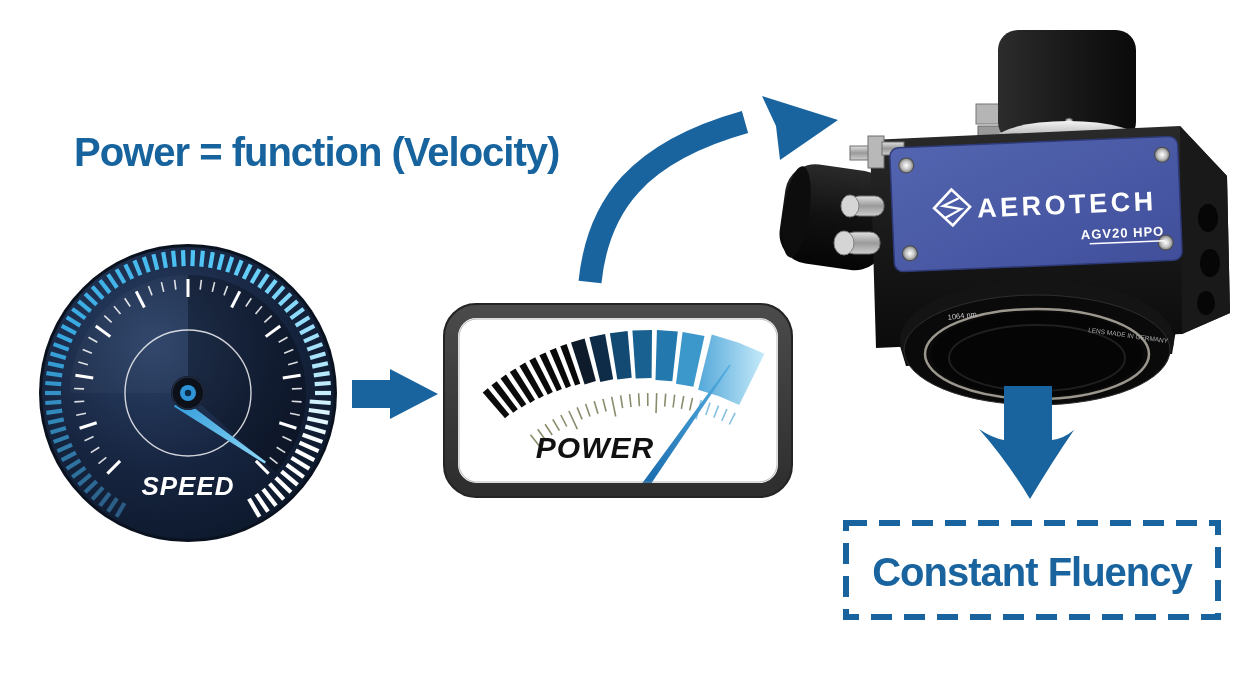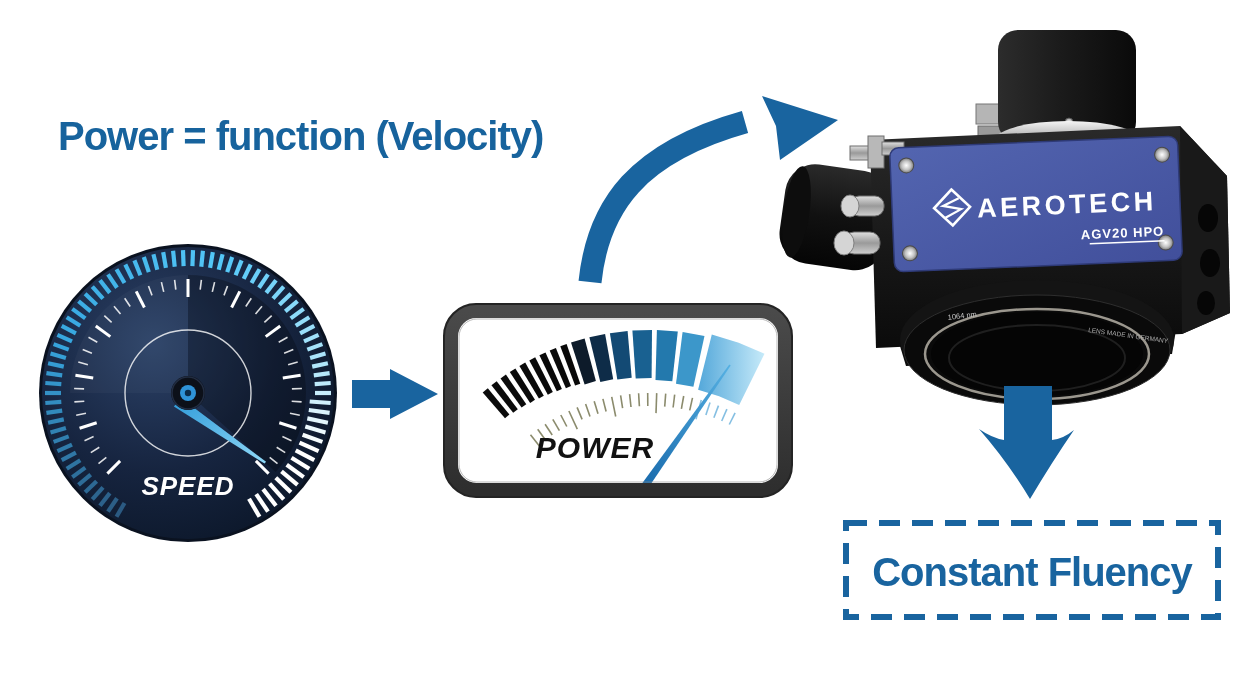--- a/index.html
+++ b/index.html
@@ -1,20 +1,20 @@
 <!DOCTYPE html>
 <html><head>
 <meta charset="utf-8">
 <style>
   html,body{margin:0;padding:0;background:#fff;}
   #canvas{position:relative;width:1250px;height:689px;background:#fff;overflow:hidden;
           font-family:"Liberation Sans", sans-serif;}
   .abs{position:absolute;}
   svg{display:block;overflow:visible;}
-  #title{position:absolute;left:58px;top:114px;margin:0;font-size:40px;font-weight:bold;
+  #title{position:absolute;left:58px;top:114px;margin:16px;font-size:40px;font-weight:bold;
          letter-spacing:-1px;color:#17639d;}
   #outbox-label{font-weight:bold;}
 </style>
 </head>
 <body>
 
 <div id="canvas">
 
   <h1 id="title">Power = function (Velocity)</h1>
 

